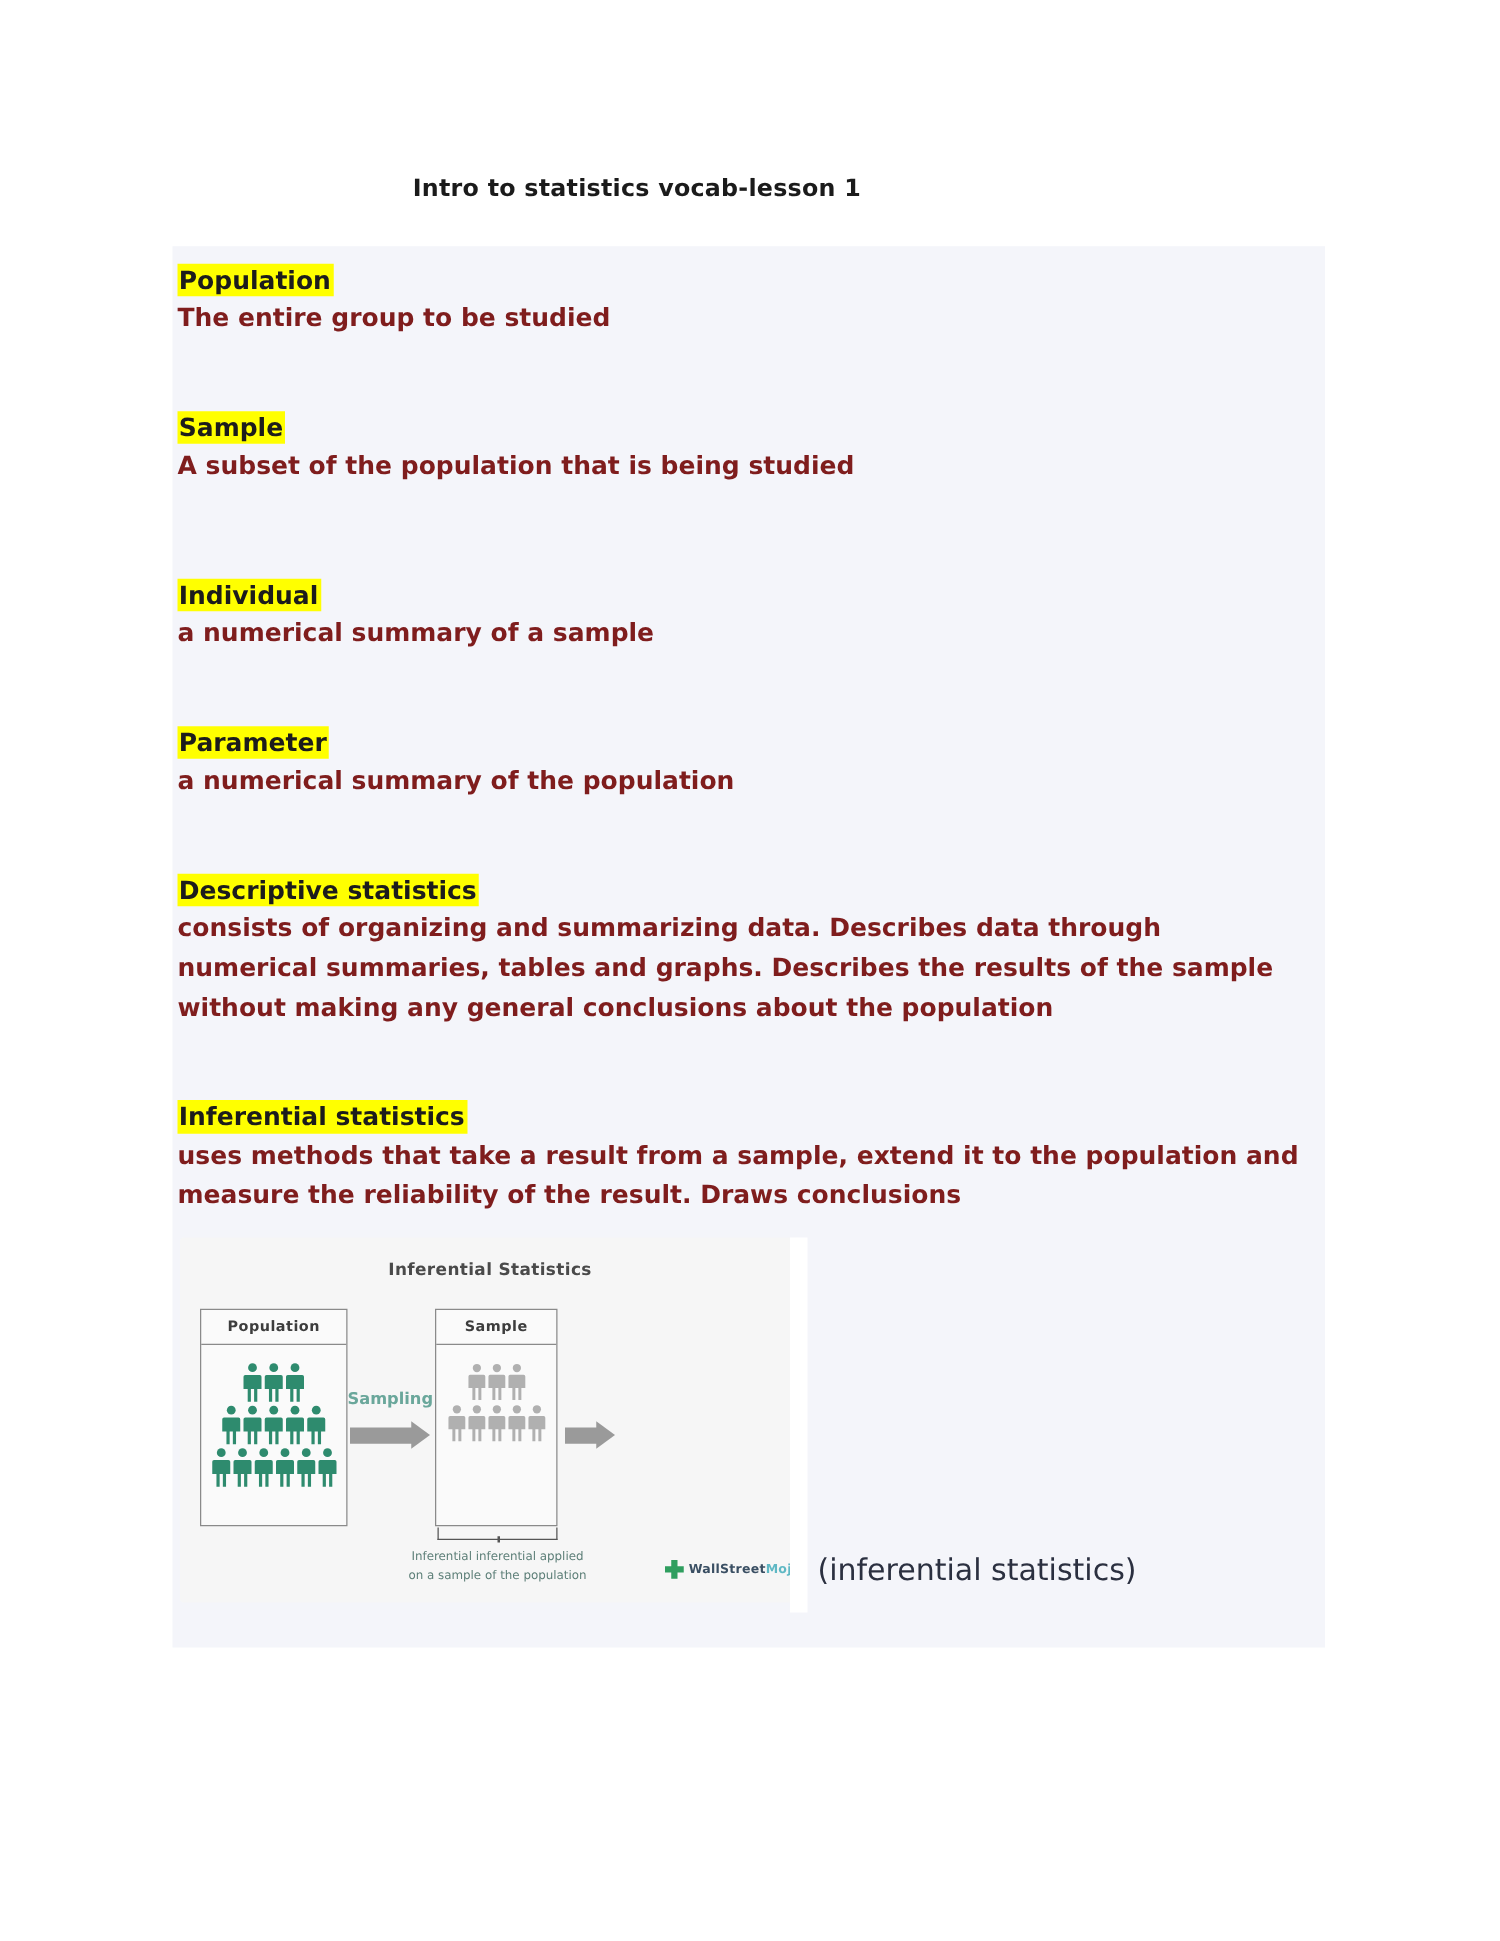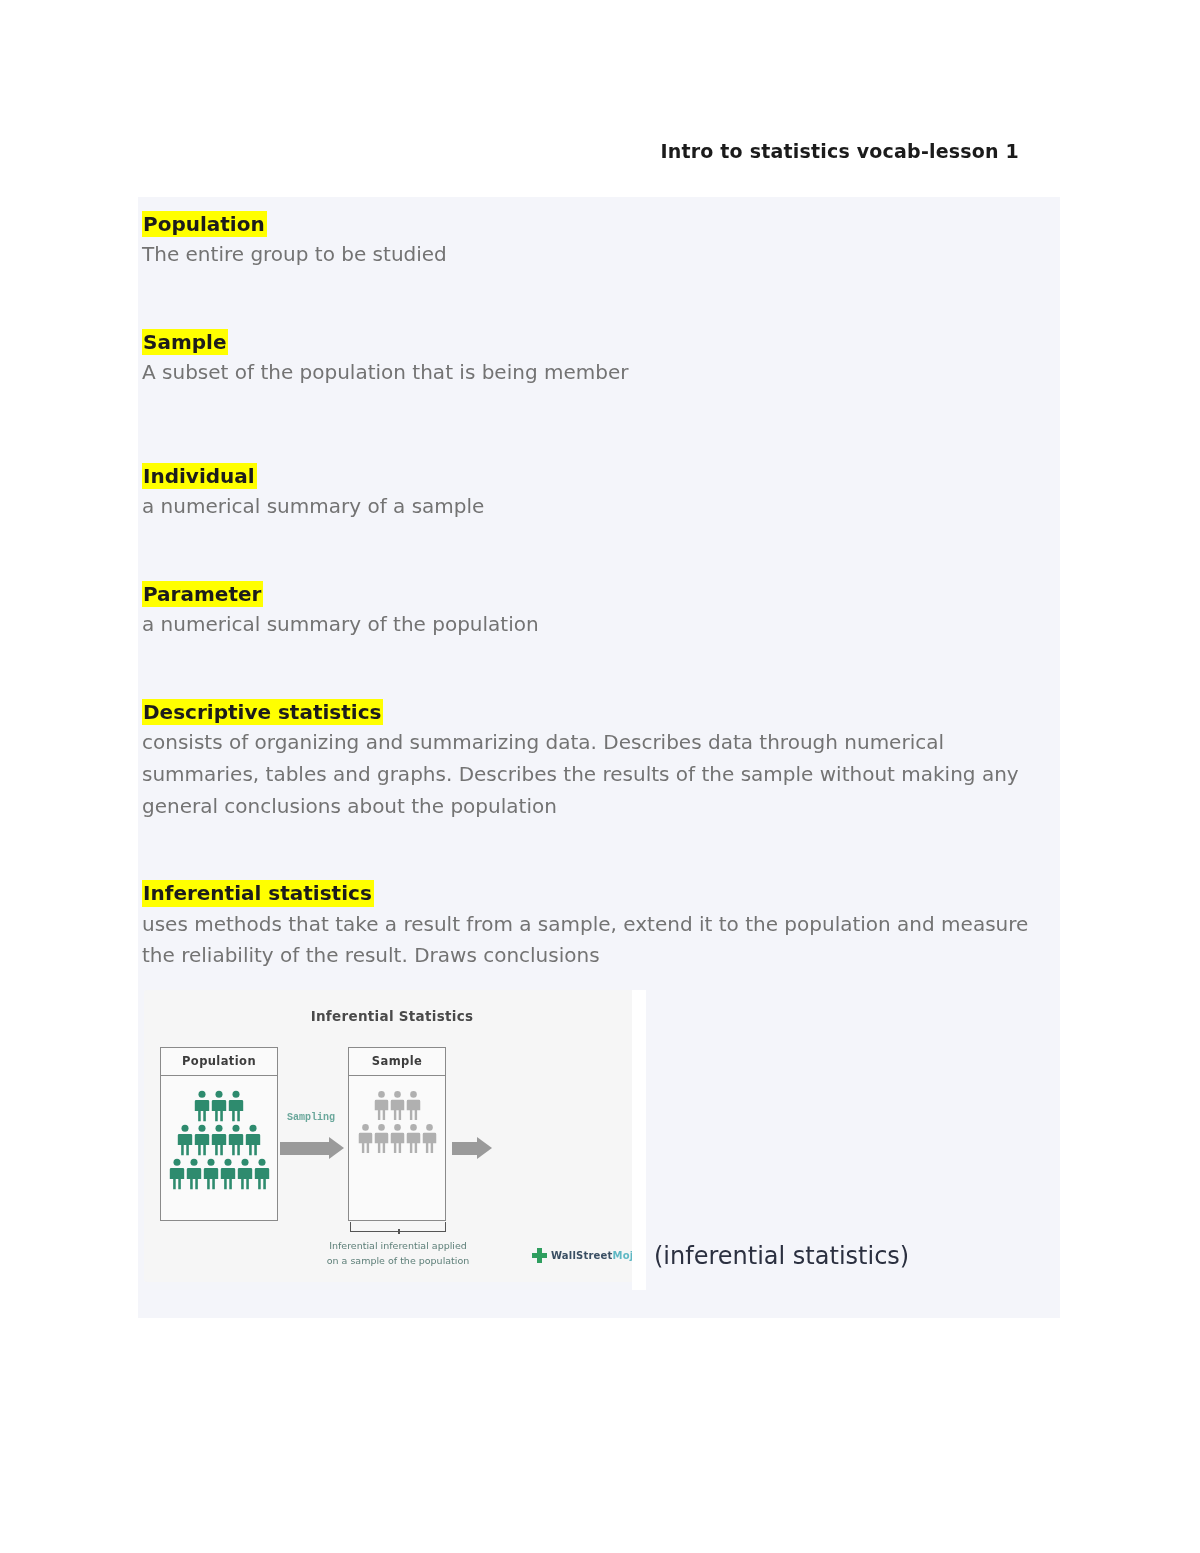--- a/index.html
+++ b/index.html
@@ -14,21 +14,21 @@
     position: relative;
     overflow: hidden;
   }
 
   
   .doc-title {
     position: absolute;
     left: 0;
     top: 140px;
     width: 1019px;
-    text-align: right;
+    text-align: center;
     font-size: 19px;
     font-weight: bold;
     color: #1b1b1b;
     letter-spacing: 0.2px;
   }
 
   
   .note-block {
     position: absolute;
     left: 138px;
@@ -46,24 +46,24 @@
     display: inline-block;
     background: #ffff00;
     color: #1c1c1c;
     font-weight: bold;
     font-size: 20px;
     line-height: 1.22;
     padding: 1px 2px 1px 1px;
   }
 
   .definition {
-    color: #737373;
+    color: #7f1d1d;
     font-size: 20px;
     line-height: 1.58;
-    font-weight: normal;
+    font-weight: bold;
     margin-top: 2px;
     max-width: 905px;
   }
 
   .gap-lg { height: 58px; }
   .gap-sm { height: 16px; }
   .pad-top { height: 14px; }
 
   
   .figure-row {
@@ -163,24 +163,23 @@
   .arrow-2 { left: 308px; top: 152px; width: 40px; }
   .arrow-2 .shaft { width: 26px; }
   .arrow-2 .head { left: 25px; }
 
   .sampling-label {
     position: absolute;
     left: 134px;
     top: 122px;
     width: 66px;
     text-align: center;
-    font-size: 10px;
+    font-size: 13px;
     font-weight: bold;
     color: #6aa79b;
-    font-family: Liberation Mono, monospace;
   }
 
   .inference-text {
     position: absolute;
     left: 352px;
     top: 110px;
     width: 134px;
     text-align: center;
     font-size: 12px;
     font-weight: bold;
@@ -257,21 +256,21 @@
   <div class="pad-top"></div>
 
   <div class="entry">
     <div class="term">Population</div>
     <div class="definition">The entire group to be studied</div>
   </div>
   <div class="gap-lg"></div>
 
   <div class="entry">
     <div class="term">Sample</div>
-    <div class="definition">A subset of the population that is being member</div>
+    <div class="definition">A subset of the population that is being studied</div>
   </div>
   <div class="gap-sm"></div>
 
   <div class="gap-lg"></div>
 
   <div class="entry">
     <div class="term">Individual</div>
     <div class="definition">a numerical summary of a sample</div>
   </div>
   <div class="gap-lg"></div>

